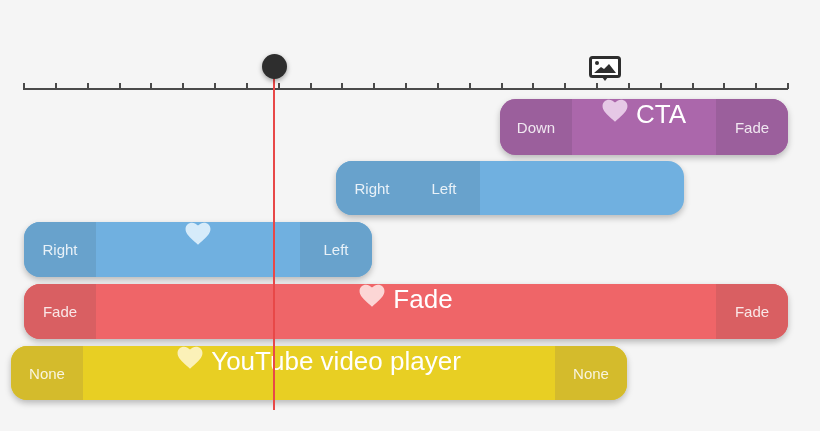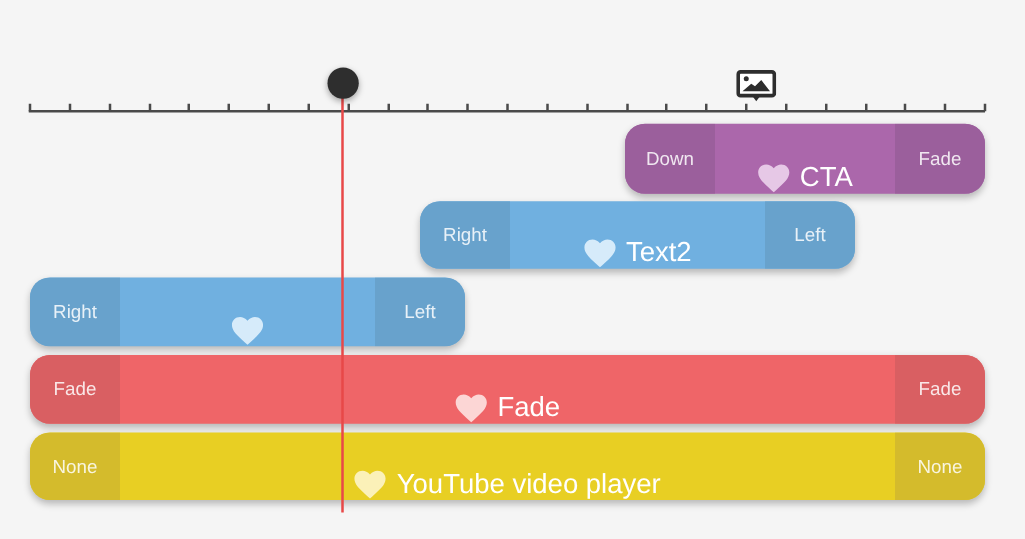--- a/index.html
+++ b/index.html
@@ -8,21 +8,21 @@
   .ruler-line { position:absolute; left:23px; top:88px; width:765px; height:2px; background:#4a4a4a; }
   .tick { position:absolute; top:83px; width:2px; height:6px; background:#4a4a4a; }
   .playhead-knob { position:absolute; left:262px; top:54px; width:25px; height:25px; border-radius:50%;
                    background:#2e2e2e; box-shadow:0 2px 5px rgba(0,0,0,0.35); z-index:6; }
   .playhead-line { position:absolute; left:273px; top:78px; width:2px; height:332px; background:#e84848; z-index:5; }
   .marker { position:absolute; left:589px; top:56px; width:32px; height:26px; z-index:4; }
   .track { position:absolute; display:flex; align-items:center; border-radius:16px; overflow:hidden;
            box-shadow:0 3px 6px rgba(0,0,0,0.25); color:#fff; }
   .cap { width:72px; height:100%; display:flex; align-items:center; justify-content:center;
          font-size:15px; flex-shrink:0; color:rgba(255,255,255,0.85); }
-  .mid { flex:1; height:100%; display:flex; align-items:flex-end; justify-content:center; font-size:22px; gap:8px; }
+  .mid { flex:1; height:100%; display:flex; align-items:flex-start; justify-content:center; font-size:26px; gap:8px; }
   .heart { display:inline-block; width:26px; height:24px; }
   .heart svg { width:100%; height:100%; display:block; }
 </style>
 </head>
 <body>
 
 <div>
   <div class="ruler-line"></div>
   <div id="ticks">
       <div class="tick" style="left: 23px;"></div>
@@ -79,28 +79,20 @@
       <span class="track-name">CTA</span>
     </div>
     <div class="cap cap-out" style="background: rgb(155, 95, 156);">
         <span class="lbl-out">Fade</span>
       </div>
   </div>
     <div class="track" style="left: 336px; top: 161px; width: 348px; height: 54px; background: rgb(112, 176, 224);">
     <div class="cap cap-in" style="background: rgb(104, 162, 204);">
         <span class="lbl-in">Right</span>
       </div>
-    <div class="mid">
-      <span class="heart">
-        <svg viewBox="0 0 24 22">
-            <path class="hp" d="M12 21 L10.3 19.4 C4.2 14 0.5 10.6 0.5 6.4 C0.5 3 3.1 0.5 6.5 0.5 C8.4 0.5 10.3 1.4 12 3.2 C13.7 1.4 15.6 0.5 17.5 0.5 C20.9 0.5 23.5 3 23.5 6.4 C23.5 10.6 19.8 14 13.7 19.4 Z" fill="#d6ebfa"></path>
-          </svg>
-      </span>
-      <span class="track-name">Text2</span>
-    </div>
     <div class="cap cap-out" style="background: rgb(104, 162, 204);">
         <span class="lbl-out">Left</span>
       </div>
   </div>
     <div class="track" style="left: 24px; top: 222px; width: 348px; height: 55px; background: rgb(112, 176, 224);">
     <div class="cap cap-in" style="background: rgb(104, 162, 204);">
         <span class="lbl-in">Right</span>
       </div>
     <div class="mid">
       <span class="heart">
@@ -122,21 +114,21 @@
         <svg viewBox="0 0 24 22">
             <path class="hp" d="M12 21 L10.3 19.4 C4.2 14 0.5 10.6 0.5 6.4 C0.5 3 3.1 0.5 6.5 0.5 C8.4 0.5 10.3 1.4 12 3.2 C13.7 1.4 15.6 0.5 17.5 0.5 C20.9 0.5 23.5 3 23.5 6.4 C23.5 10.6 19.8 14 13.7 19.4 Z" fill="#fcd6d5"></path>
           </svg>
       </span>
       <span class="track-name">Fade</span>
     </div>
     <div class="cap cap-out" style="background: rgb(217, 95, 98);">
         <span class="lbl-out">Fade</span>
       </div>
   </div>
-    <div class="track" style="left: 24px; top: 346px; width: 764px; height: 54px; background: rgb(232, 207, 35);">
+    <div class="track" style="left: 11px; top: 346px; width: 616px; height: 54px; background: rgb(232, 207, 35);">
     <div class="cap cap-in" style="background: rgb(212, 187, 44);">
         <span class="lbl-in">None</span>
       </div>
     <div class="mid">
       <span class="heart">
         <svg viewBox="0 0 24 22">
             <path class="hp" d="M12 21 L10.3 19.4 C4.2 14 0.5 10.6 0.5 6.4 C0.5 3 3.1 0.5 6.5 0.5 C8.4 0.5 10.3 1.4 12 3.2 C13.7 1.4 15.6 0.5 17.5 0.5 C20.9 0.5 23.5 3 23.5 6.4 C23.5 10.6 19.8 14 13.7 19.4 Z" fill="#fbf1b8"></path>
           </svg>
       </span>
       <span class="track-name">YouTube video player</span>

